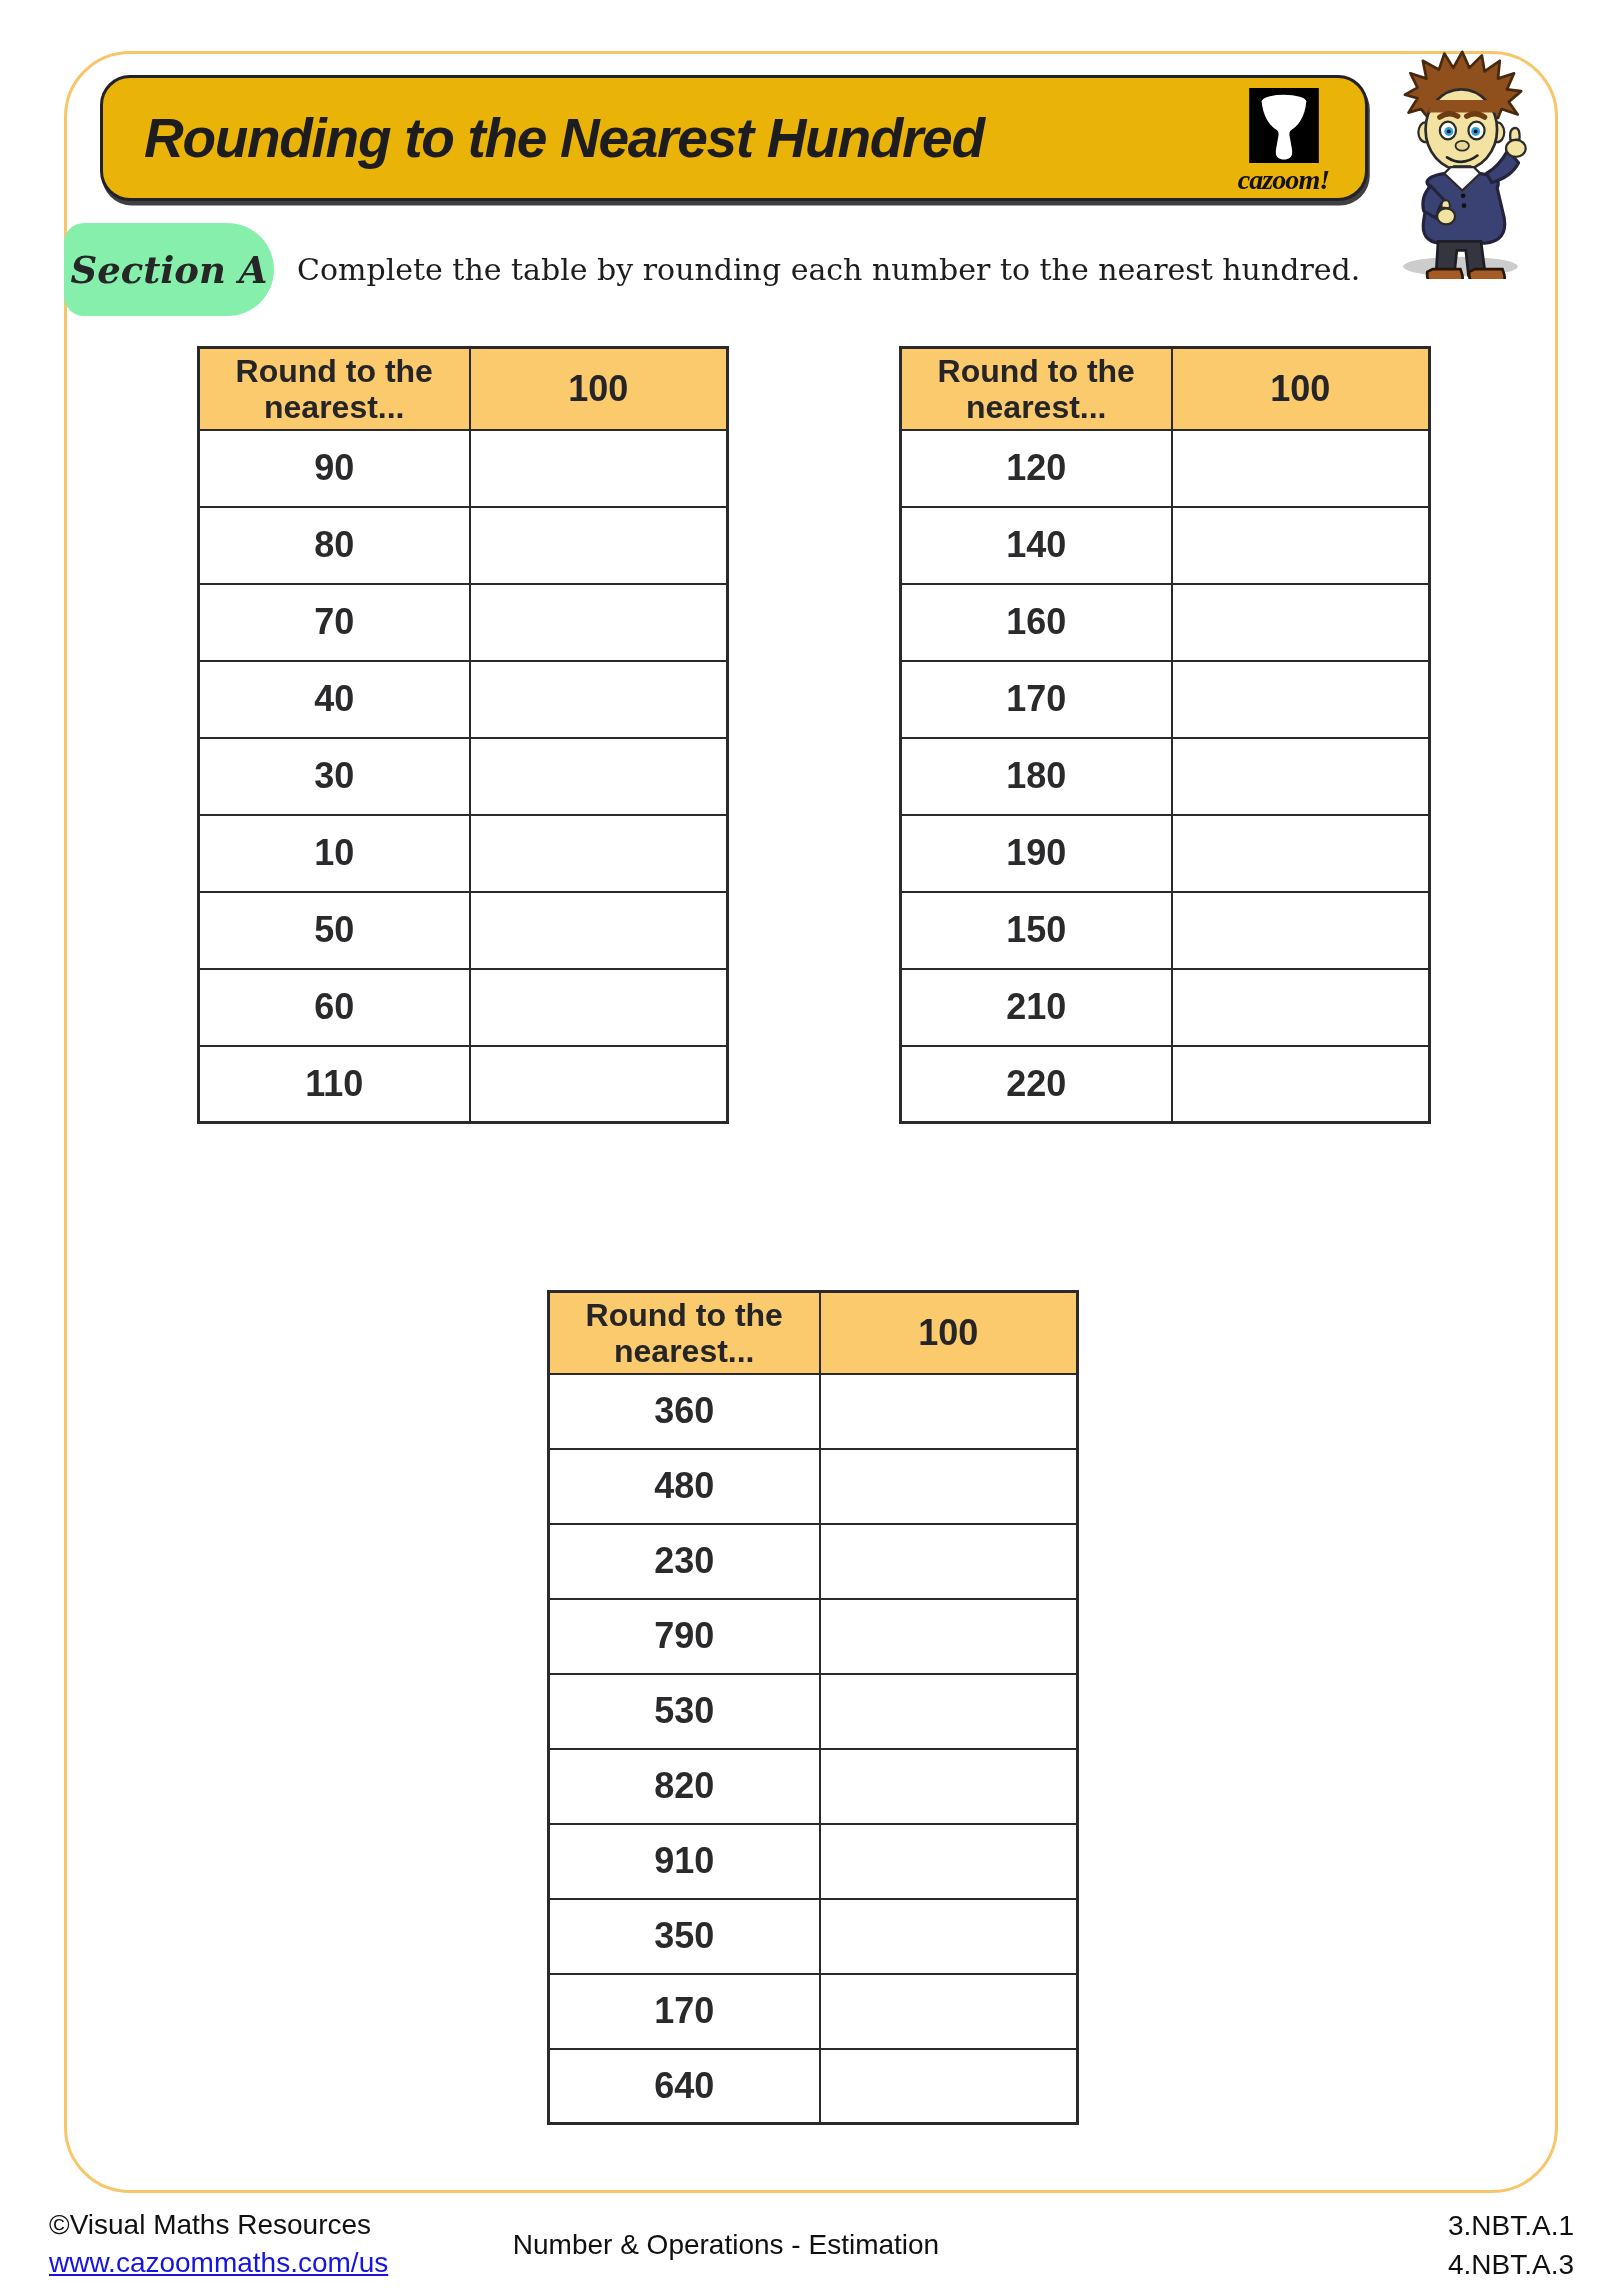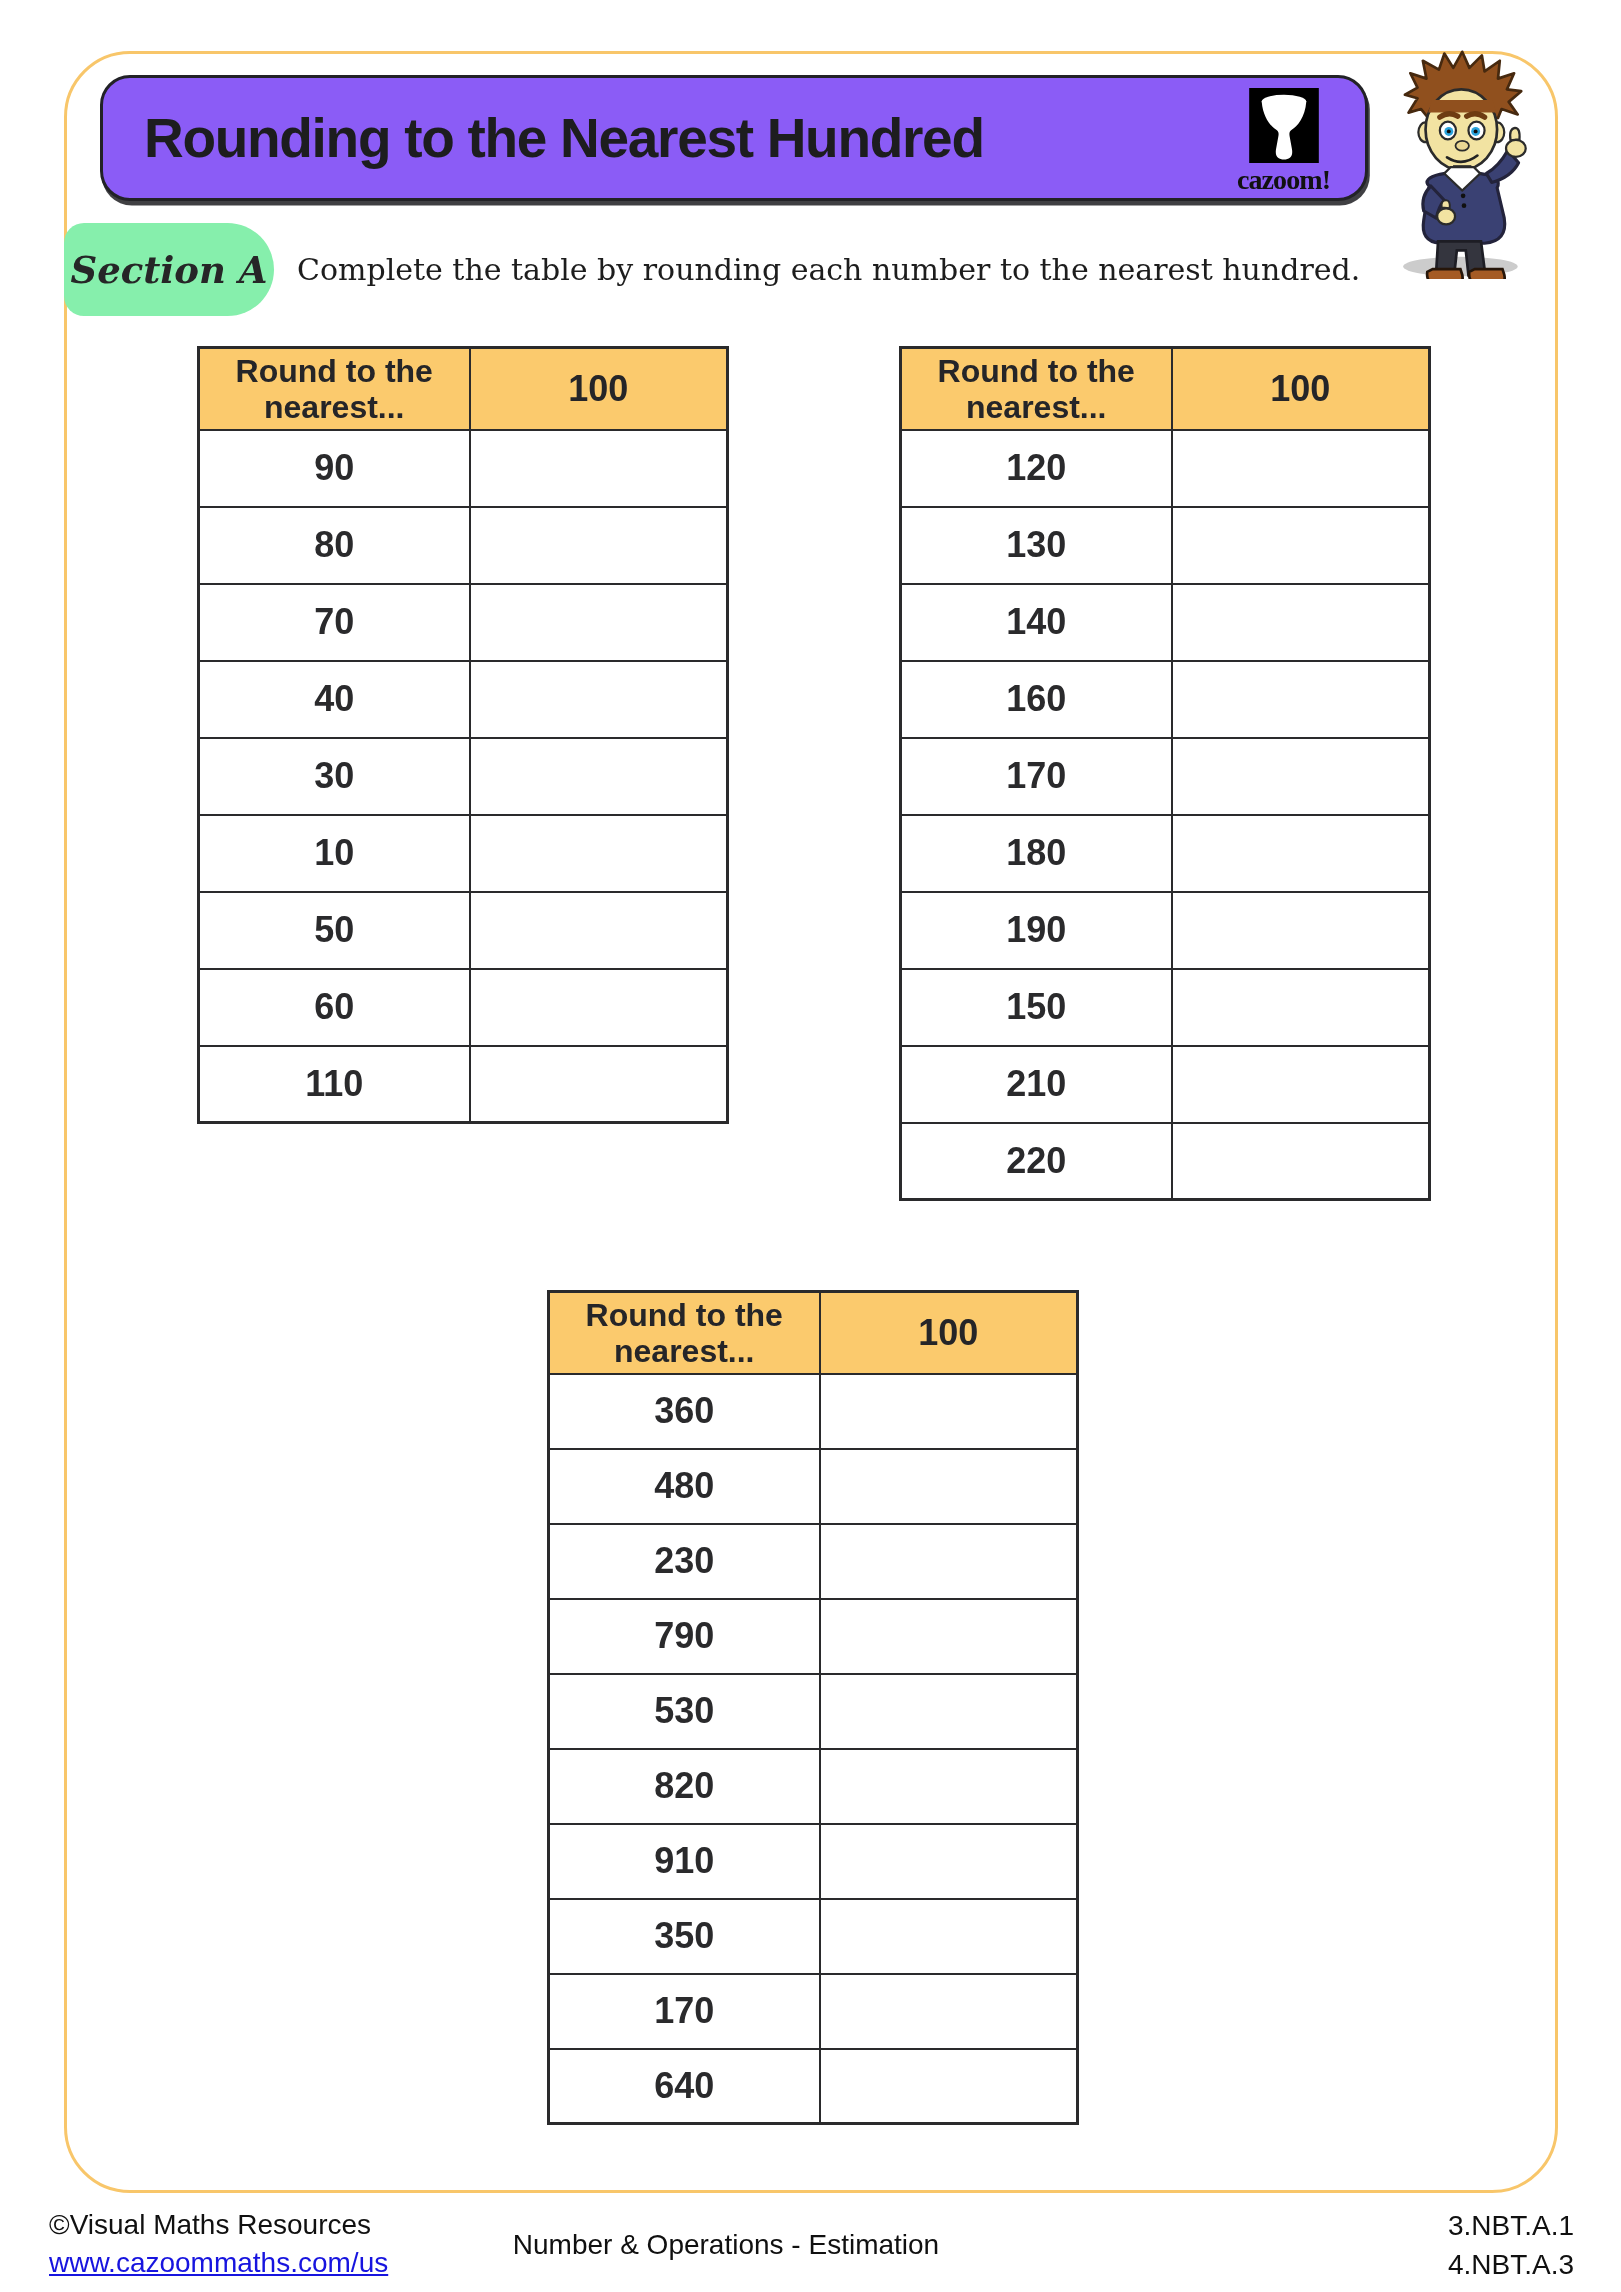--- a/index.html
+++ b/index.html
@@ -5,22 +5,22 @@
   * { margin:0; padding:0; box-sizing:border-box; }
   html,body { width:1622px; height:2293px; background:#ffffff;
     font-family:"Liberation Sans", sans-serif; position:relative; }
 
   
   .outer-border { position:absolute; left:64px; top:51px; width:1494px; height:2142px;
     border:3.6px solid #F8C66A; border-radius:66px; background:transparent; }
 
   
   .title-box { position:absolute; left:100px; top:75px; width:1268px; height:126px;
-    background:#8b5cf6; border:3.6px solid #222226; border-radius:30px;
-    box-shadow:1.8px 4.5px 0 rgba(30,30,34,.85); display:flex; align-items:center; }
+    background:#eab308; border:3.6px solid #222226; border-radius:30px;
+    box-shadow:1.8px 4.5px 0 rgba(30,30,34,.85); display:flex; align-items:center;font-style:italic; }
   .page-title { margin-left:41px; font-size:55px; font-weight:bold; letter-spacing:-1.3px;
     color:#1d1d1f; white-space:nowrap; }
 
   .logo { position:absolute; right:25px; top:9.9px; width:113px; text-align:center; }
   .logo-square { display:block; margin:0 auto; }
   .logo-text { font-family:"Liberation Serif", serif; font-weight:bold; font-size:28px;
     letter-spacing:-0.9px; color:#111; margin-top:0.9px; }
 
   .character { position:absolute; left:1387px; top:50px; }
 
@@ -195,24 +195,20 @@
       <th class="th-label">Round to the nearest...</th>
       <th class="th-100">100</th>
     </tr>
   </thead>
   <tbody>
       <tr>
         <td class="num-cell">120</td>
         <td class="answer-cell"></td>
       </tr>
       <tr>
-        <td class="num-cell">130</td>
-        <td class="answer-cell"></td>
-      </tr>
-      <tr>
         <td class="num-cell">140</td>
         <td class="answer-cell"></td>
       </tr>
       <tr>
         <td class="num-cell">160</td>
         <td class="answer-cell"></td>
       </tr>
       <tr>
         <td class="num-cell">170</td>
         <td class="answer-cell"></td>

